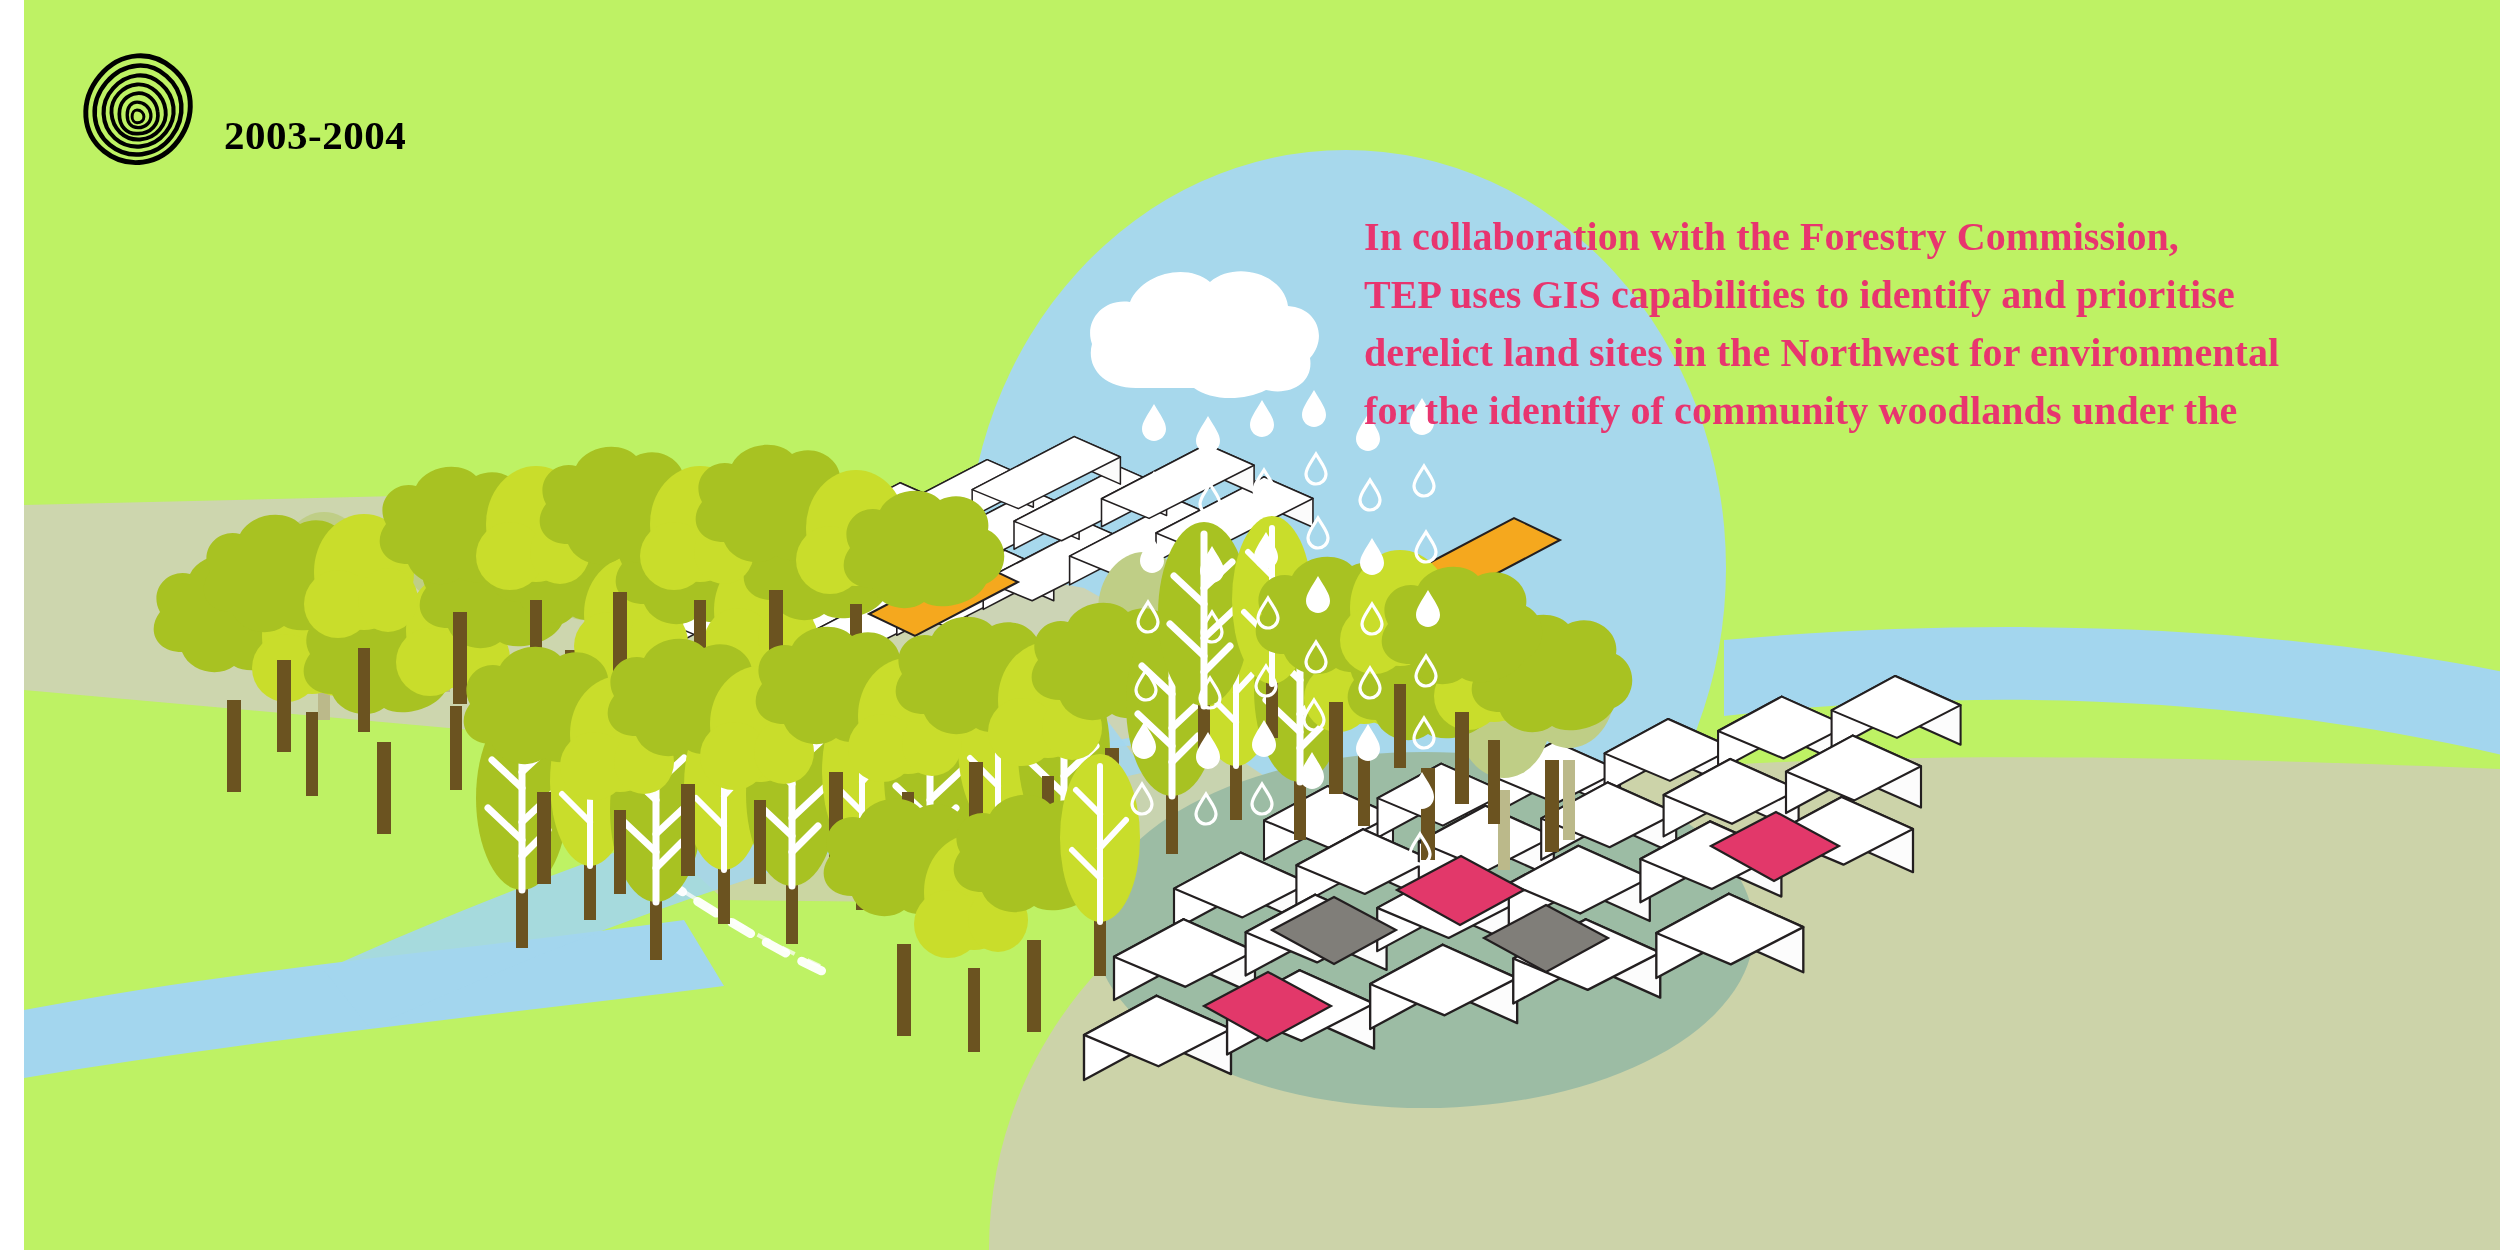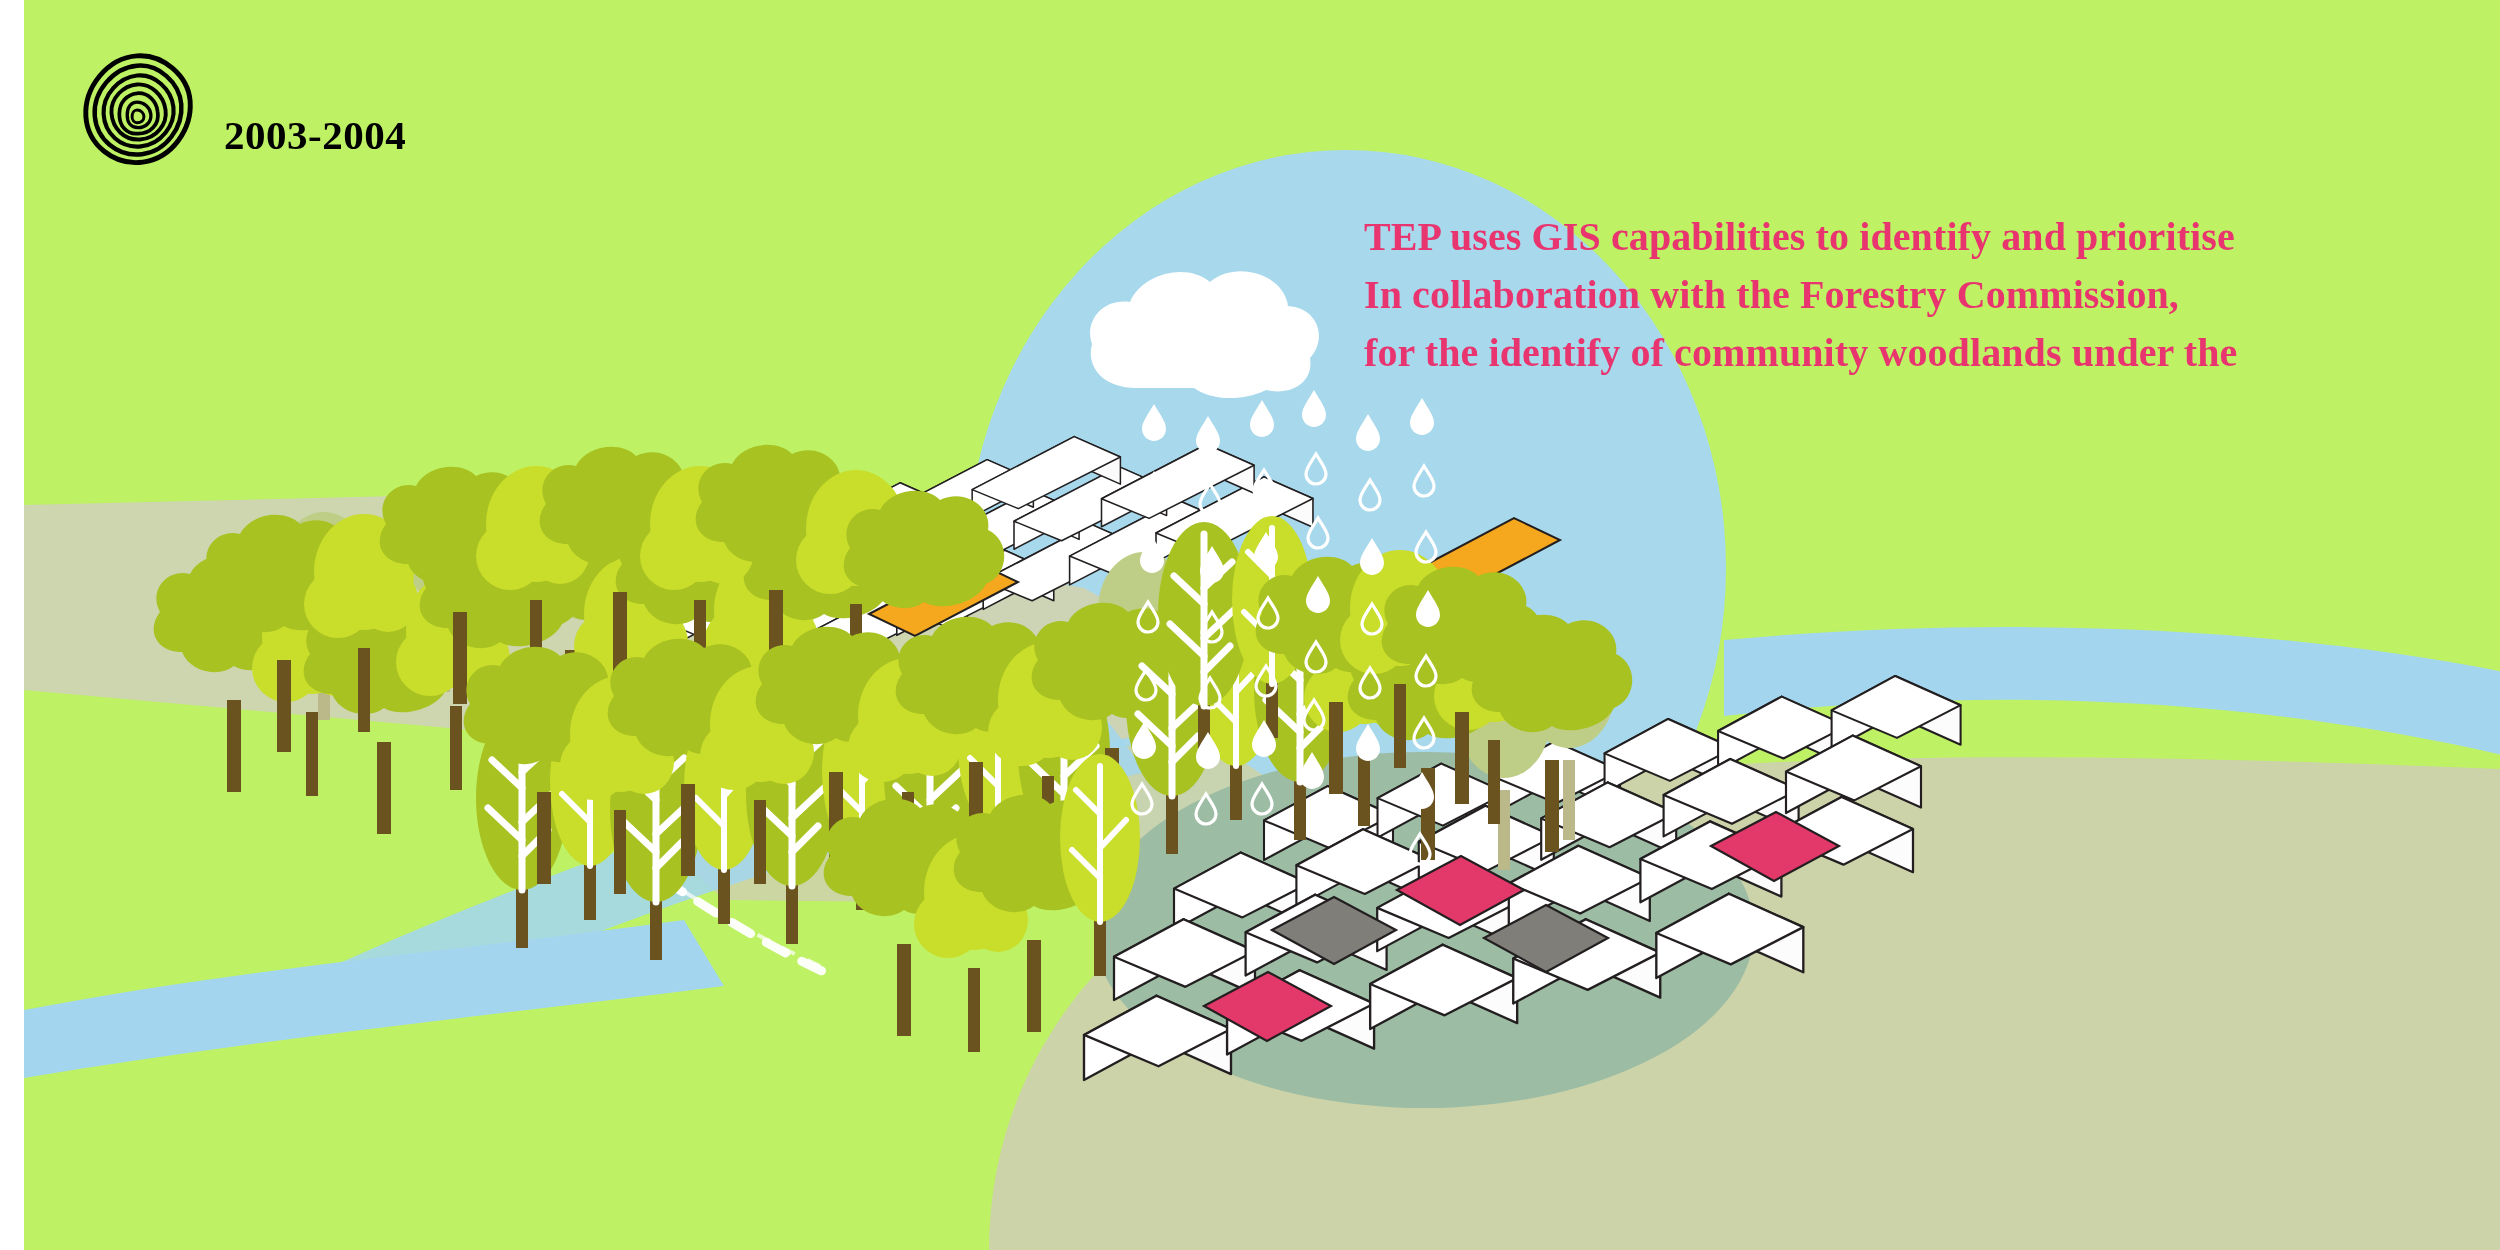--- a/index.html
+++ b/index.html
@@ -396,18 +396,19 @@
         <path d="M58,35 C72,34 85,46 87,61 C89,75 78,90 61,91 C45,92 33,80 32,64 C31,49 44,36 58,35 Z" stroke-width="4"></path>
         <path d="M58,44 C69,43 78,52 79,63 C81,75 72,85 59,85 C47,86 40,77 40,65 C40,53 48,45 58,44 Z" stroke-width="3.8"></path>
         <path d="M58,53 C65,53 71,58 72,65 C73,73 67,79 59,79 C52,79 48,74 48,66 C48,58 52,53 58,53 Z" stroke-width="3.4"></path>
         <path d="M58,61 C62,61 65,64 65,68 C65,72 62,74 58,74 C55,74 53,71 53,68 C53,64 55,61 58,61 Z" stroke-width="3"></path>
       </g>
     </svg>
     <div class="years">2003-2004</div>
   </div>
 
   <div id="copy">
+    <div class="ln">In collaboration with the Forestry Commission,</div>
     <div class="ln">TEP uses GIS capabilities to identify and prioritise</div>
-    <div class="ln">In collaboration with the Forestry Commission,</div>
+    <div class="ln">derelict land sites in the Northwest for environmental</div>
     <div class="ln">for the identify of community woodlands under the</div>
   </div>
 
 </div>
 
 </body></html>

